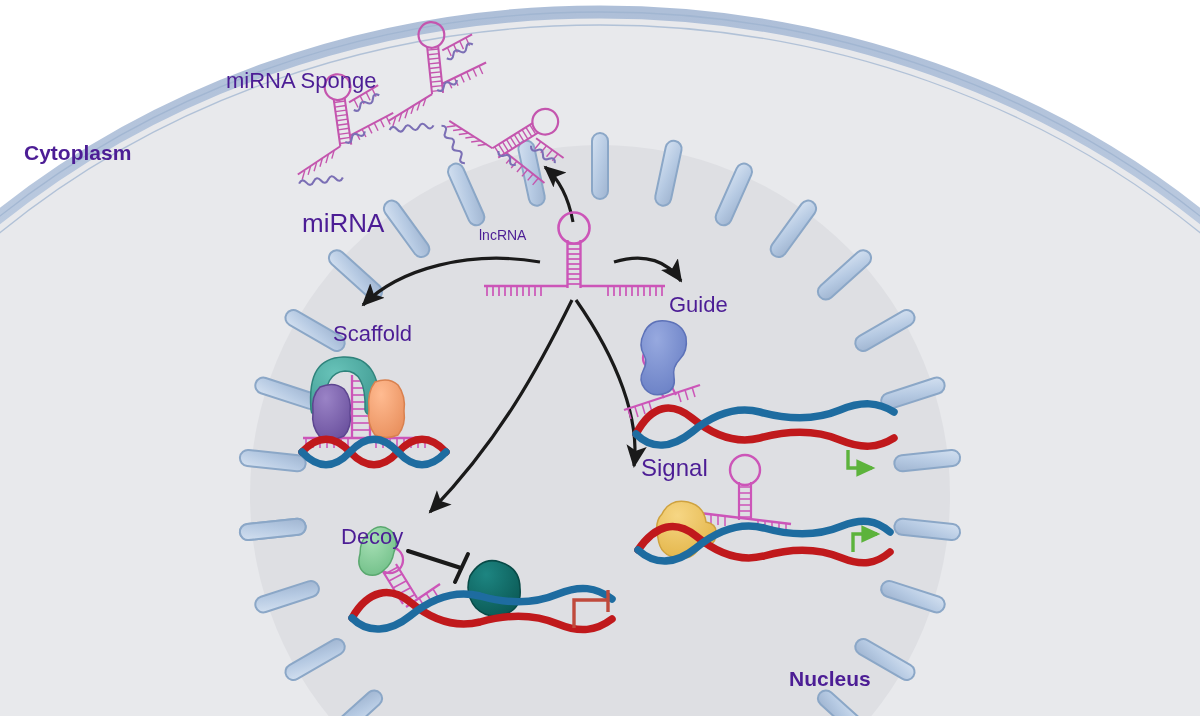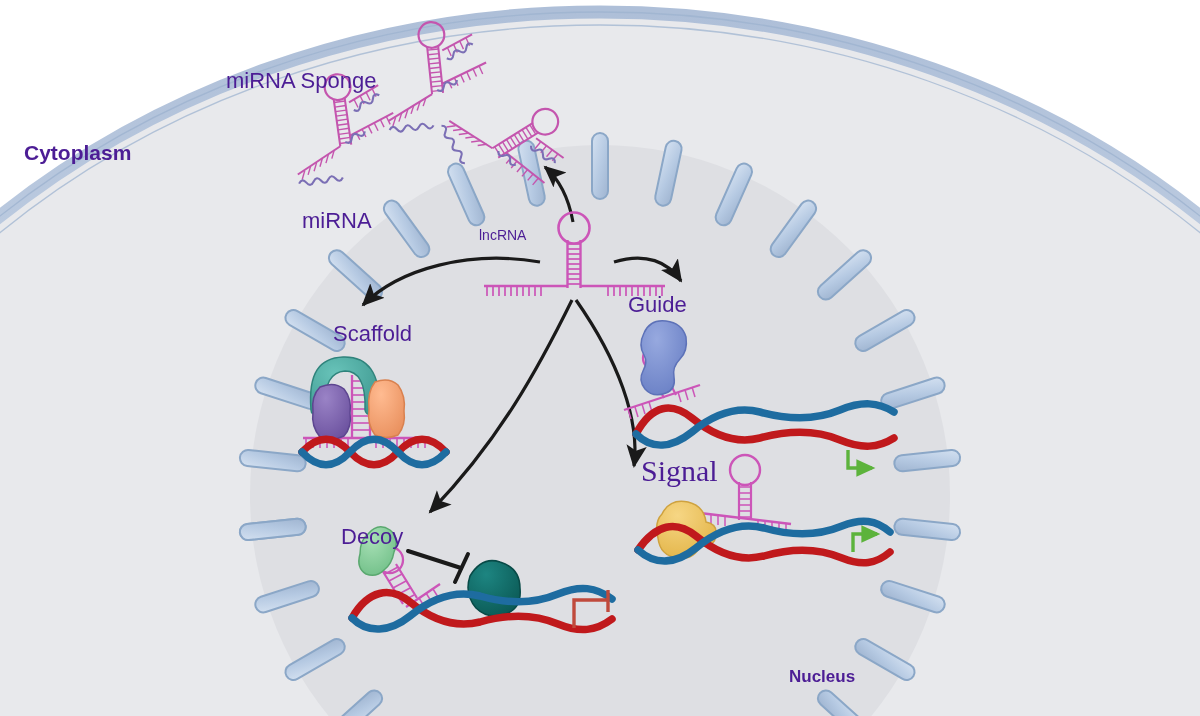--- a/index.html
+++ b/index.html
@@ -492,29 +492,29 @@
     <g stroke="#c04a3c" stroke-width="3.4" fill="none">
       <path d="M574,628 V600 H608"></path>
       <path d="M608,590 V612"></path>
     </g>
   </g>
 
 </svg>
 
 <div class="lbl lbl-bold" style="left:24px; top:142px; font-size:21px;">Cytoplasm</div>
 
-<div class="lbl lbl-bold" style="left:789px; top:668px; font-size:17px;">Nucleus</div>
+<div class="lbl lbl-bold" style="left:789px; top:668px; font-size:21px;">Nucleus</div>
 
 <div class="lbl" style="left:226px; top:70px; font-size:22px;">miRNA Sponge</div>
 
-<div class="lbl" style="left:302px; top:210px; font-size:22px;">miRNA</div>
+<div class="lbl" style="left:302px; top:210px; font-size:26px;">miRNA</div>
 
 <div class="lbl" style="left:479px; top:228px; font-size:14px;">lncRNA</div>
 
 <div class="lbl" style="left:333px; top:323px; font-size:22px;">Scaffold</div>
 
-<div class="lbl" style="left:628px; top:294px; font-size:22px;">Guide</div>
+<div class="lbl" style="left:669px; top:294px; font-size:22px;">Guide</div>
 
 <div class="lbl" style="left:341px; top:501px; font-size:22px;margin-top:25px;">Decoy</div>
 
-<div class="lbl" style="left:641px; top:456px; font-size:30px;font-family:Liberation Serif, serif;">Signal</div>
+<div class="lbl" style="left:641px; top:456px; font-size:24px;">Signal</div>
 
 </div>
 
 </body></html>

